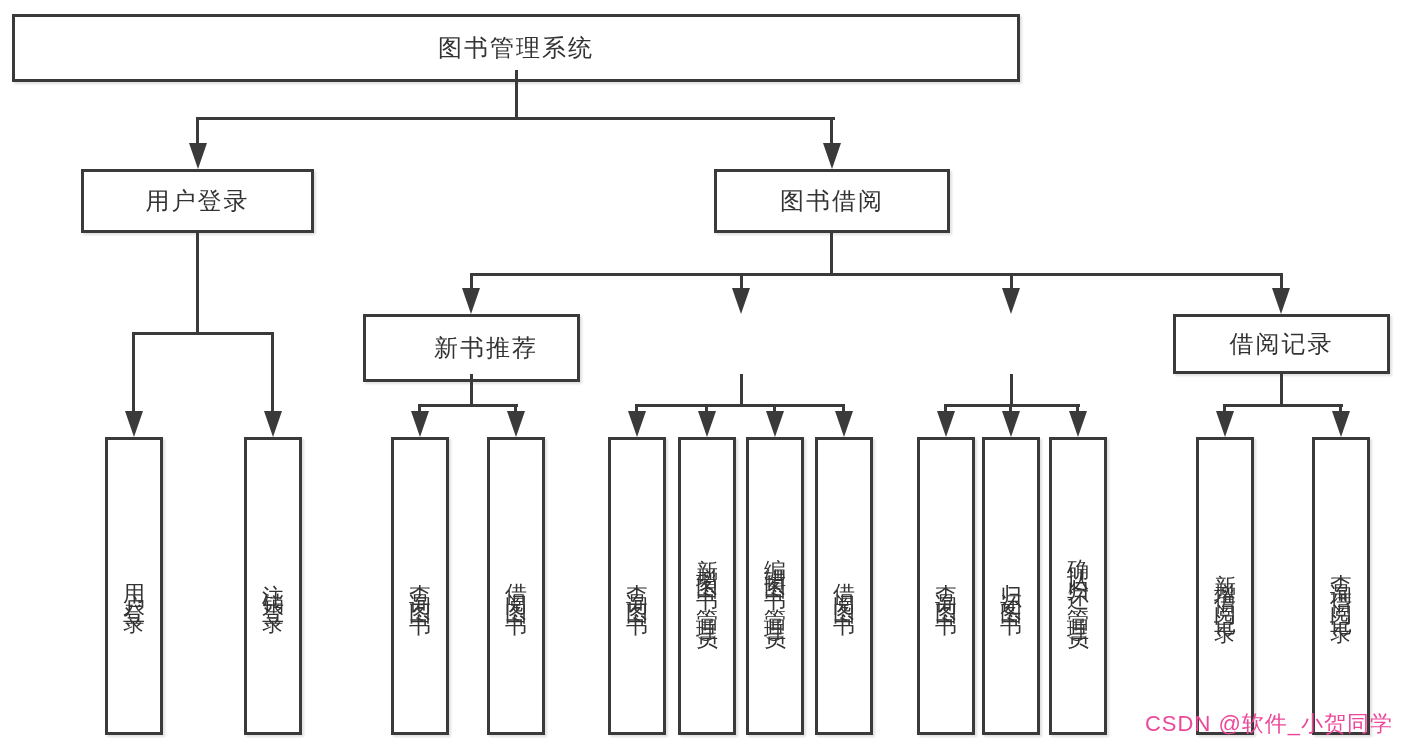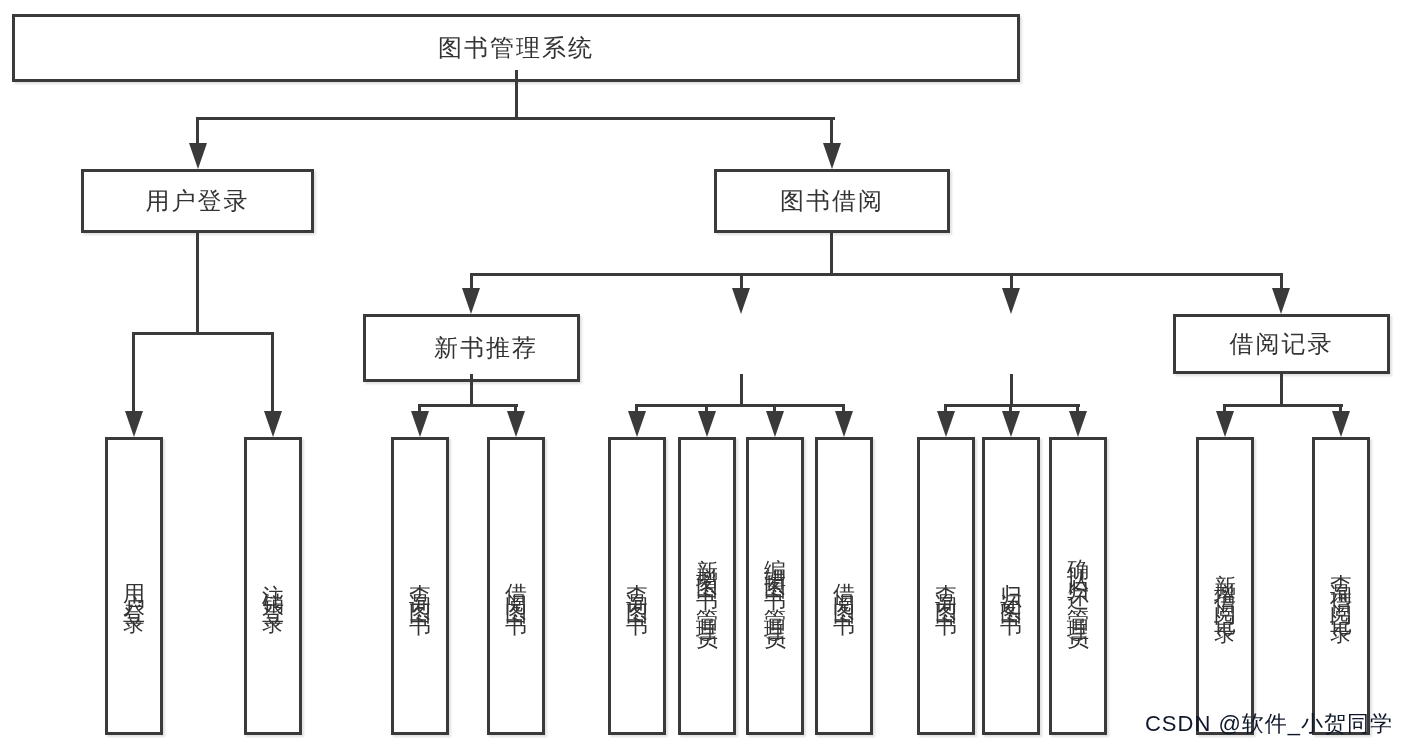--- a/index.html
+++ b/index.html
@@ -32,21 +32,21 @@
   .arrow{
     position:absolute;width:0;height:0;
     border-left:9px solid transparent;
     border-right:9px solid transparent;
     border-top:26px solid #3a3a3a;
   }
   .watermark{
     position:absolute;
     right:12px;bottom:8px;
     font-size:22px;
-    color:#0f172a;
+    color:#ec4899;
     letter-spacing:1px;
   }
   
   .n-root{left:12px;top:14px;width:1008px;height:68px;font-family:Liberation Serif, serif;}
   .n-userlogin{left:81px;top:169px;width:233px;height:64px;}
   .n-bookmgmt{left:714px;top:169px;width:236px;height:64px;}
   .n-newbook{left:363px;top:314px;width:217px;height:68px;padding-left:29px;}
   .n-bookborrow{left:633px;top:314px;width:217px;height:60px;}
   .n-currentborrow{left:903px;top:314px;width:217px;height:60px;}
   .n-borrowrecord{left:1173px;top:314px;width:217px;height:60px;}

